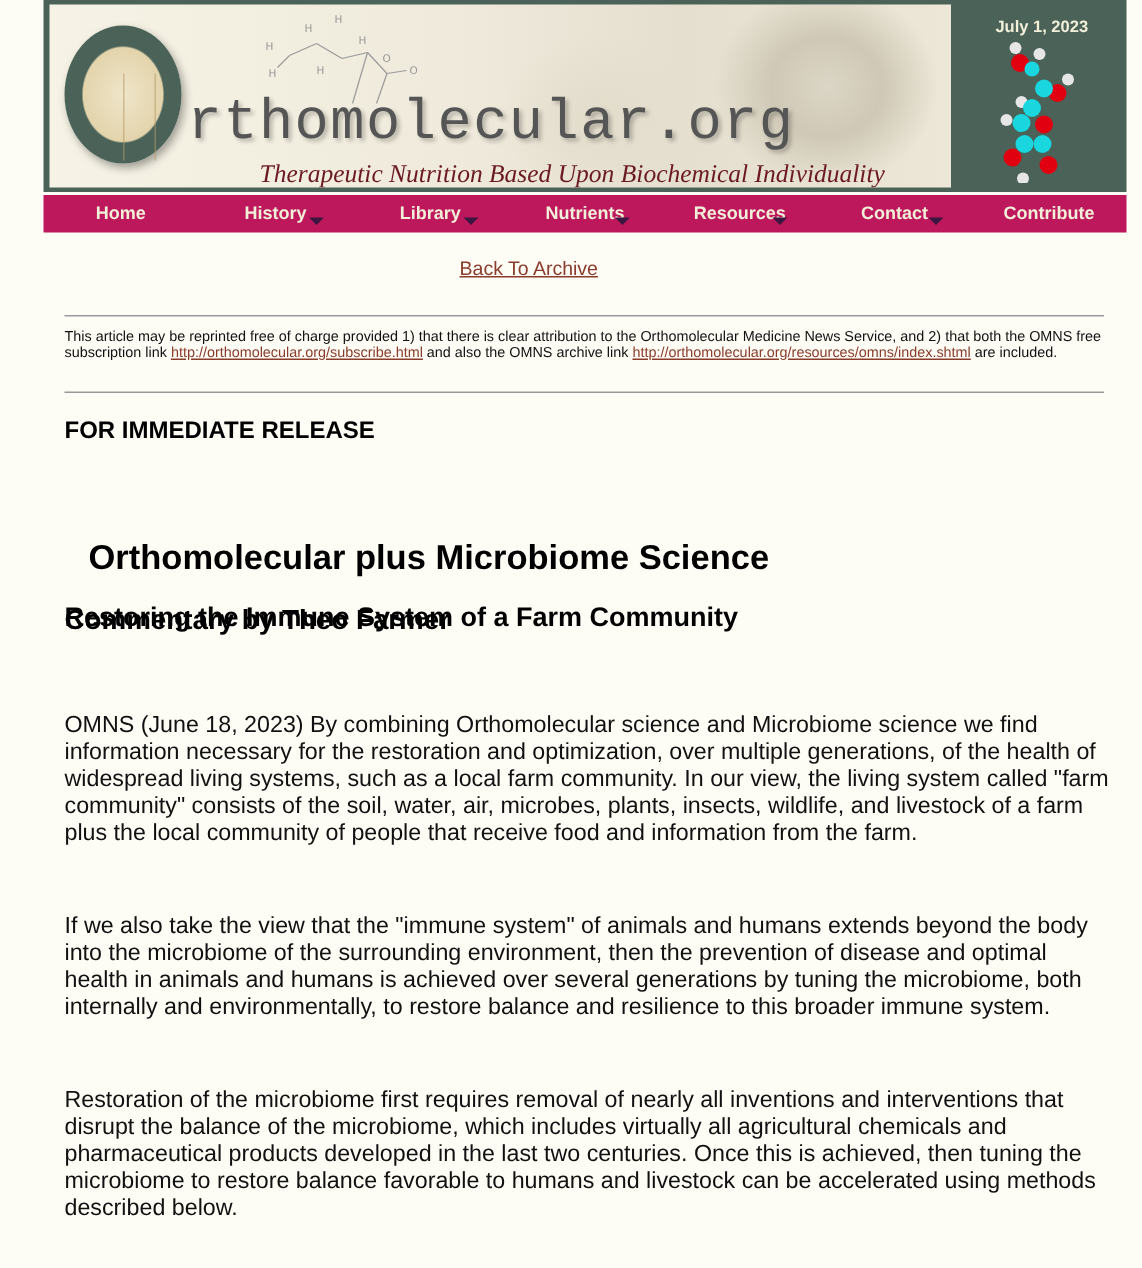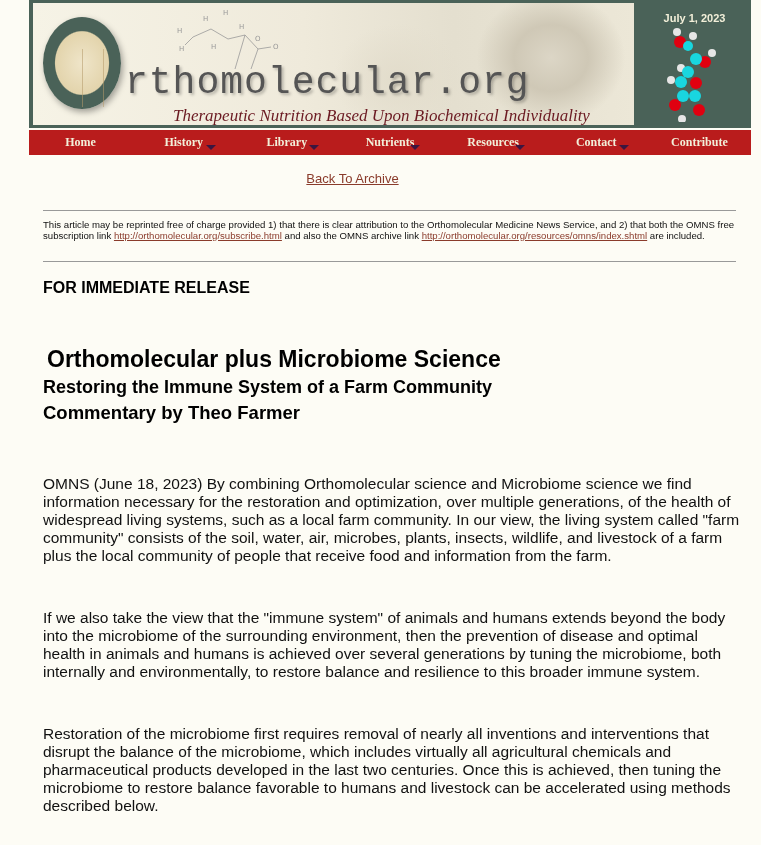--- a/index.html
+++ b/index.html
@@ -55,23 +55,22 @@
   .side-panel {
     position: absolute; left: 609px; top: 4px; width: 113px; height: 128px;
   }
   .side-date {
     position: absolute; left: 0; top: 8px; width: 113px; text-align: center;
     color: #f2efd9; font-size: 11px; font-weight: bold;
   }
   .side-molecule { position: absolute; left: 25px; top: 22px; }
   .navbar {
     position: absolute; left: 29px; top: 130px; width: 722px; height: 25px;
-    background: #b91c1c;
+    background: #be185d;
     display: flex;
-    font-family: Liberation Serif, serif;
   }
   .nav-item {
     position: relative; flex: 1; text-align: center;
     color: #f2efd9; font-size: 12px; font-weight: bold; line-height: 25px;
     cursor: pointer;
   }
   .nav-caret {
     position: absolute; top: 15px; width: 0; height: 0;
     border-left: 5px solid transparent; border-right: 5px solid transparent;
     border-top: 5px solid #3b1640;
@@ -86,21 +85,21 @@
     border-top: 1px solid #999;
   }
   .notice {
     position: absolute; left: 43px; top: 220px; width: 695px;
     font-size: 9.6px; line-height: 10.5px; color: #111;
   }
   .notice a { color: #8a3b2b; text-decoration: underline; }
   .article { position: absolute; left: 43px; width: 700px; }
   .release { top: 279px; font-size: 16px; font-weight: bold; line-height: 18px; }
   .title { top: 342px; }
-  .title h1 { margin: 4px; font-size: 23px; font-weight: bold; line-height: 26px; }
+  .title h1 { margin: 16px; font-size: 23px; font-weight: bold; line-height: 26px; }
   .title h2 { margin: 0; font-size: 18px; font-weight: bold; line-height: 22px; }
   .byline { top: 402px; font-size: 18.5px; font-weight: bold; }
   .para {
     font-size: 15.5px; line-height: 18px; color: #111;
   }
 </style>
 </head>
 <body>
 
 <div class="header">

